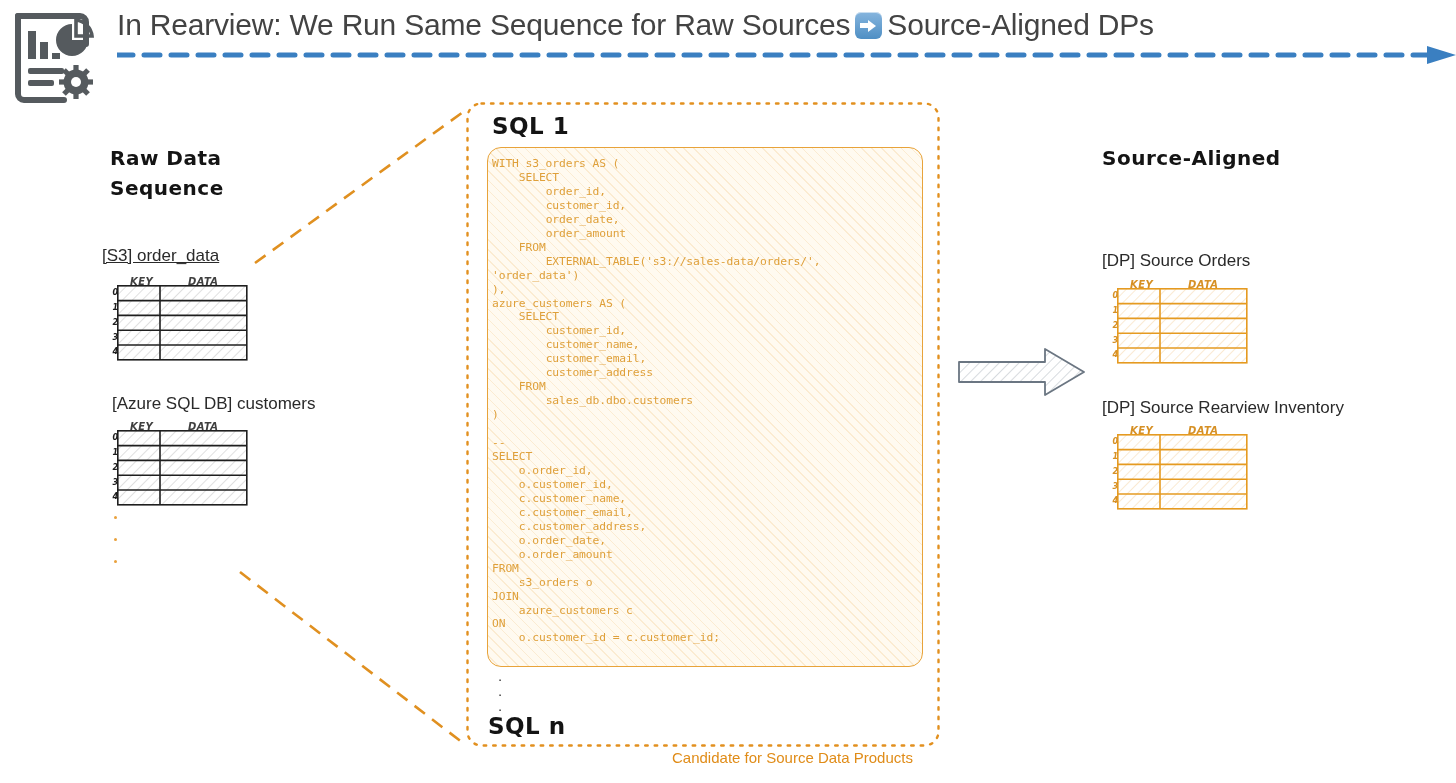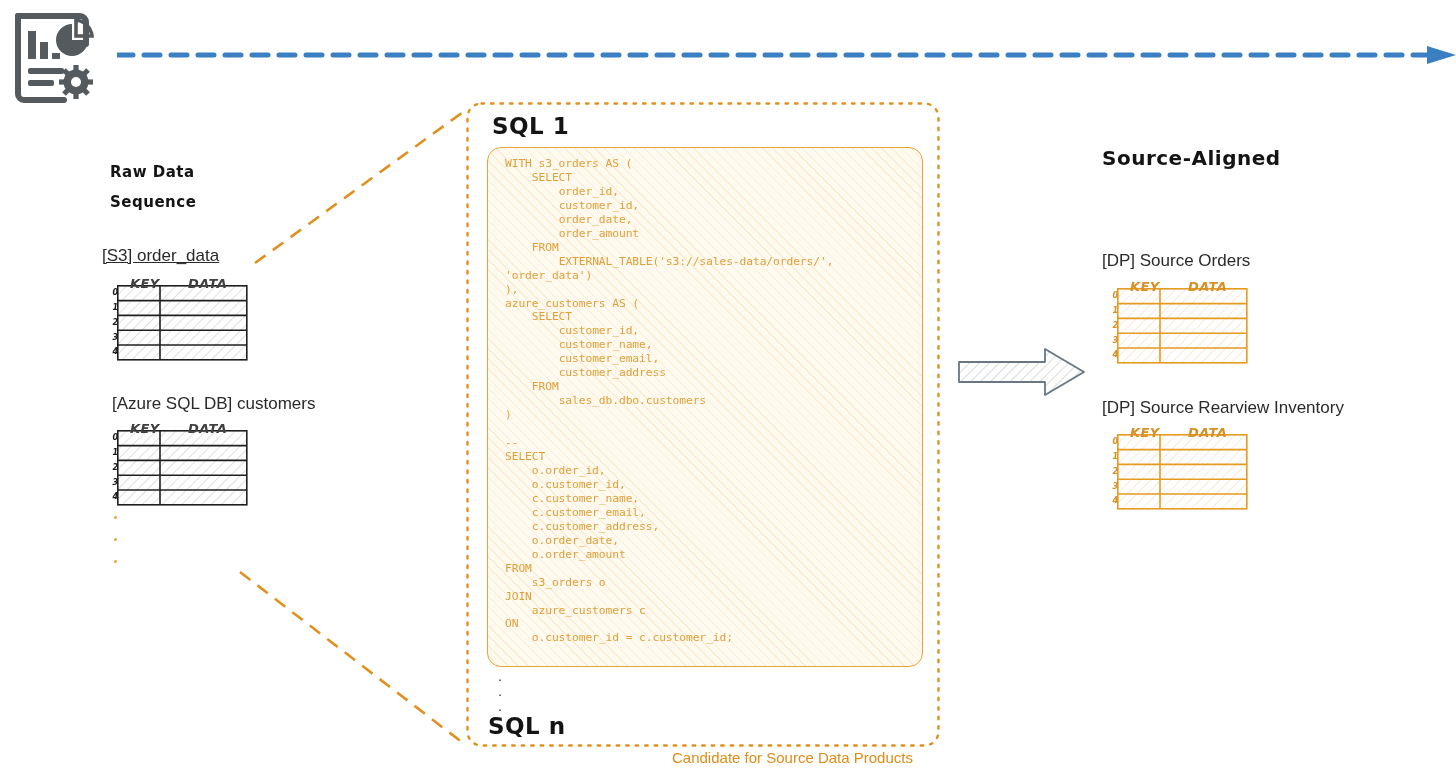--- a/index.html
+++ b/index.html
@@ -32,36 +32,36 @@
     border-left:8px solid #fff;
   }
   .blueline{position:absolute;left:117px;top:44px;width:1339px;height:22px;}
 
   
   .hand{
     font-family:"DejaVu Sans",sans-serif;
     font-weight:600;color:#141414;
     letter-spacing:0.5px;
   }
-  .hdr-left{position:absolute;left:110px;top:157px;font-size:15px;line-height:30px;}
+  .hdr-left{position:absolute;left:110px;top:143px;font-size:20px;line-height:30px;}
   .hdr-right{position:absolute;left:1102px;top:143px;font-size:20px;line-height:30px;text-align:center;}
 
   .tbl-title{position:absolute;font-size:17px;color:#2a2a2a;white-space:nowrap;}
 
   
   .tbl{position:absolute;}
   .tbl .rownum{
     position:absolute;left:-12px;width:12px;text-align:right;
     font-family:"DejaVu Sans",sans-serif;font-style:italic;font-weight:700;
     font-size:8px;color:#1d1d1d;
   }
   .tbl .colhdr{
     position:absolute;top:-1px;
     font-family:"DejaVu Sans",sans-serif;font-style:italic;font-weight:700;
-    font-size:13px;letter-spacing:.4px;
+    font-size:10px;letter-spacing:.4px;
   }
 
   
   .sqlbox{position:absolute;left:466px;top:102px;width:474px;height:645px;}
   .sqlbox-border{position:absolute;inset:0;}
   .sql1{position:absolute;left:492px;top:113px;font-size:23px;}
   .sqln{position:absolute;left:488px;top:713px;font-size:23px;}
   .vdots{position:absolute;left:498px;top:668px;font-size:15px;color:#3a3a3a;line-height:15px;}
   .vdots div{height:15px;}
   .caption{
@@ -72,21 +72,21 @@
   .code{
     position:absolute;left:487px;top:147px;width:434px;height:518px;
     border:1.5px solid #e8a33a;border-radius:14px;
     background-color:#fffaf0;
     background-image:repeating-linear-gradient(45deg,
         rgba(232,163,58,.17) 0px, rgba(232,163,58,.17) 1px,
         rgba(232,163,58,0) 1px, rgba(232,163,58,0) 7px);
     overflow:hidden;
   }
   .code pre{
-    margin:0;padding:9px 10px 0 17px;
+    margin:0;padding:9px 10px 0 4px;
     font-family:"DejaVu Sans Mono","Liberation Mono",monospace;
     font-size:11.3px;line-height:13.95px;
     color:#dfa03a;white-space:pre-wrap;word-break:break-word;
     letter-spacing:-0.1px;
   }
 
   
   .dots{position:absolute;left:114px;top:516px;}
   .dots i{display:block;width:3px;height:3px;border-radius:50%;background:#e9a13c;margin-bottom:19px;}
 
@@ -118,20 +118,23 @@
           <rect x="11" y="-2.6" width="6" height="5.2"></rect>
           <rect x="-2.6" y="-17" width="5.2" height="6" transform="rotate(45)"></rect>
           <rect x="-2.6" y="11" width="5.2" height="6" transform="rotate(45)"></rect>
           <rect x="-17" y="-2.6" width="6" height="5.2" transform="rotate(45)"></rect>
           <rect x="11" y="-2.6" width="6" height="5.2" transform="rotate(45)"></rect>
         </g>
       </g>
     </svg>
   </div>
 
+  <div class="title">
+    <span>In Rearview: We Run Same Sequence for Raw Sources</span><span class="emoji"></span><span>Source-Aligned DPs</span>
+  </div>
 
   <div class="blueline">
     <svg width="1339" height="22" viewBox="0 0 1339 22">
       <line x1="0" y1="11" x2="1315" y2="11" stroke="#3a7fc1" stroke-width="5" stroke-dasharray="16 11" stroke-linecap="round"></line>
       <path d="M1310 2 L1339 11 L1310 20 Z" fill="#3a7fc1"></path>
     </svg>
   </div>
 
   <div class="hand hdr-left">
     <div>Raw Data</div>

